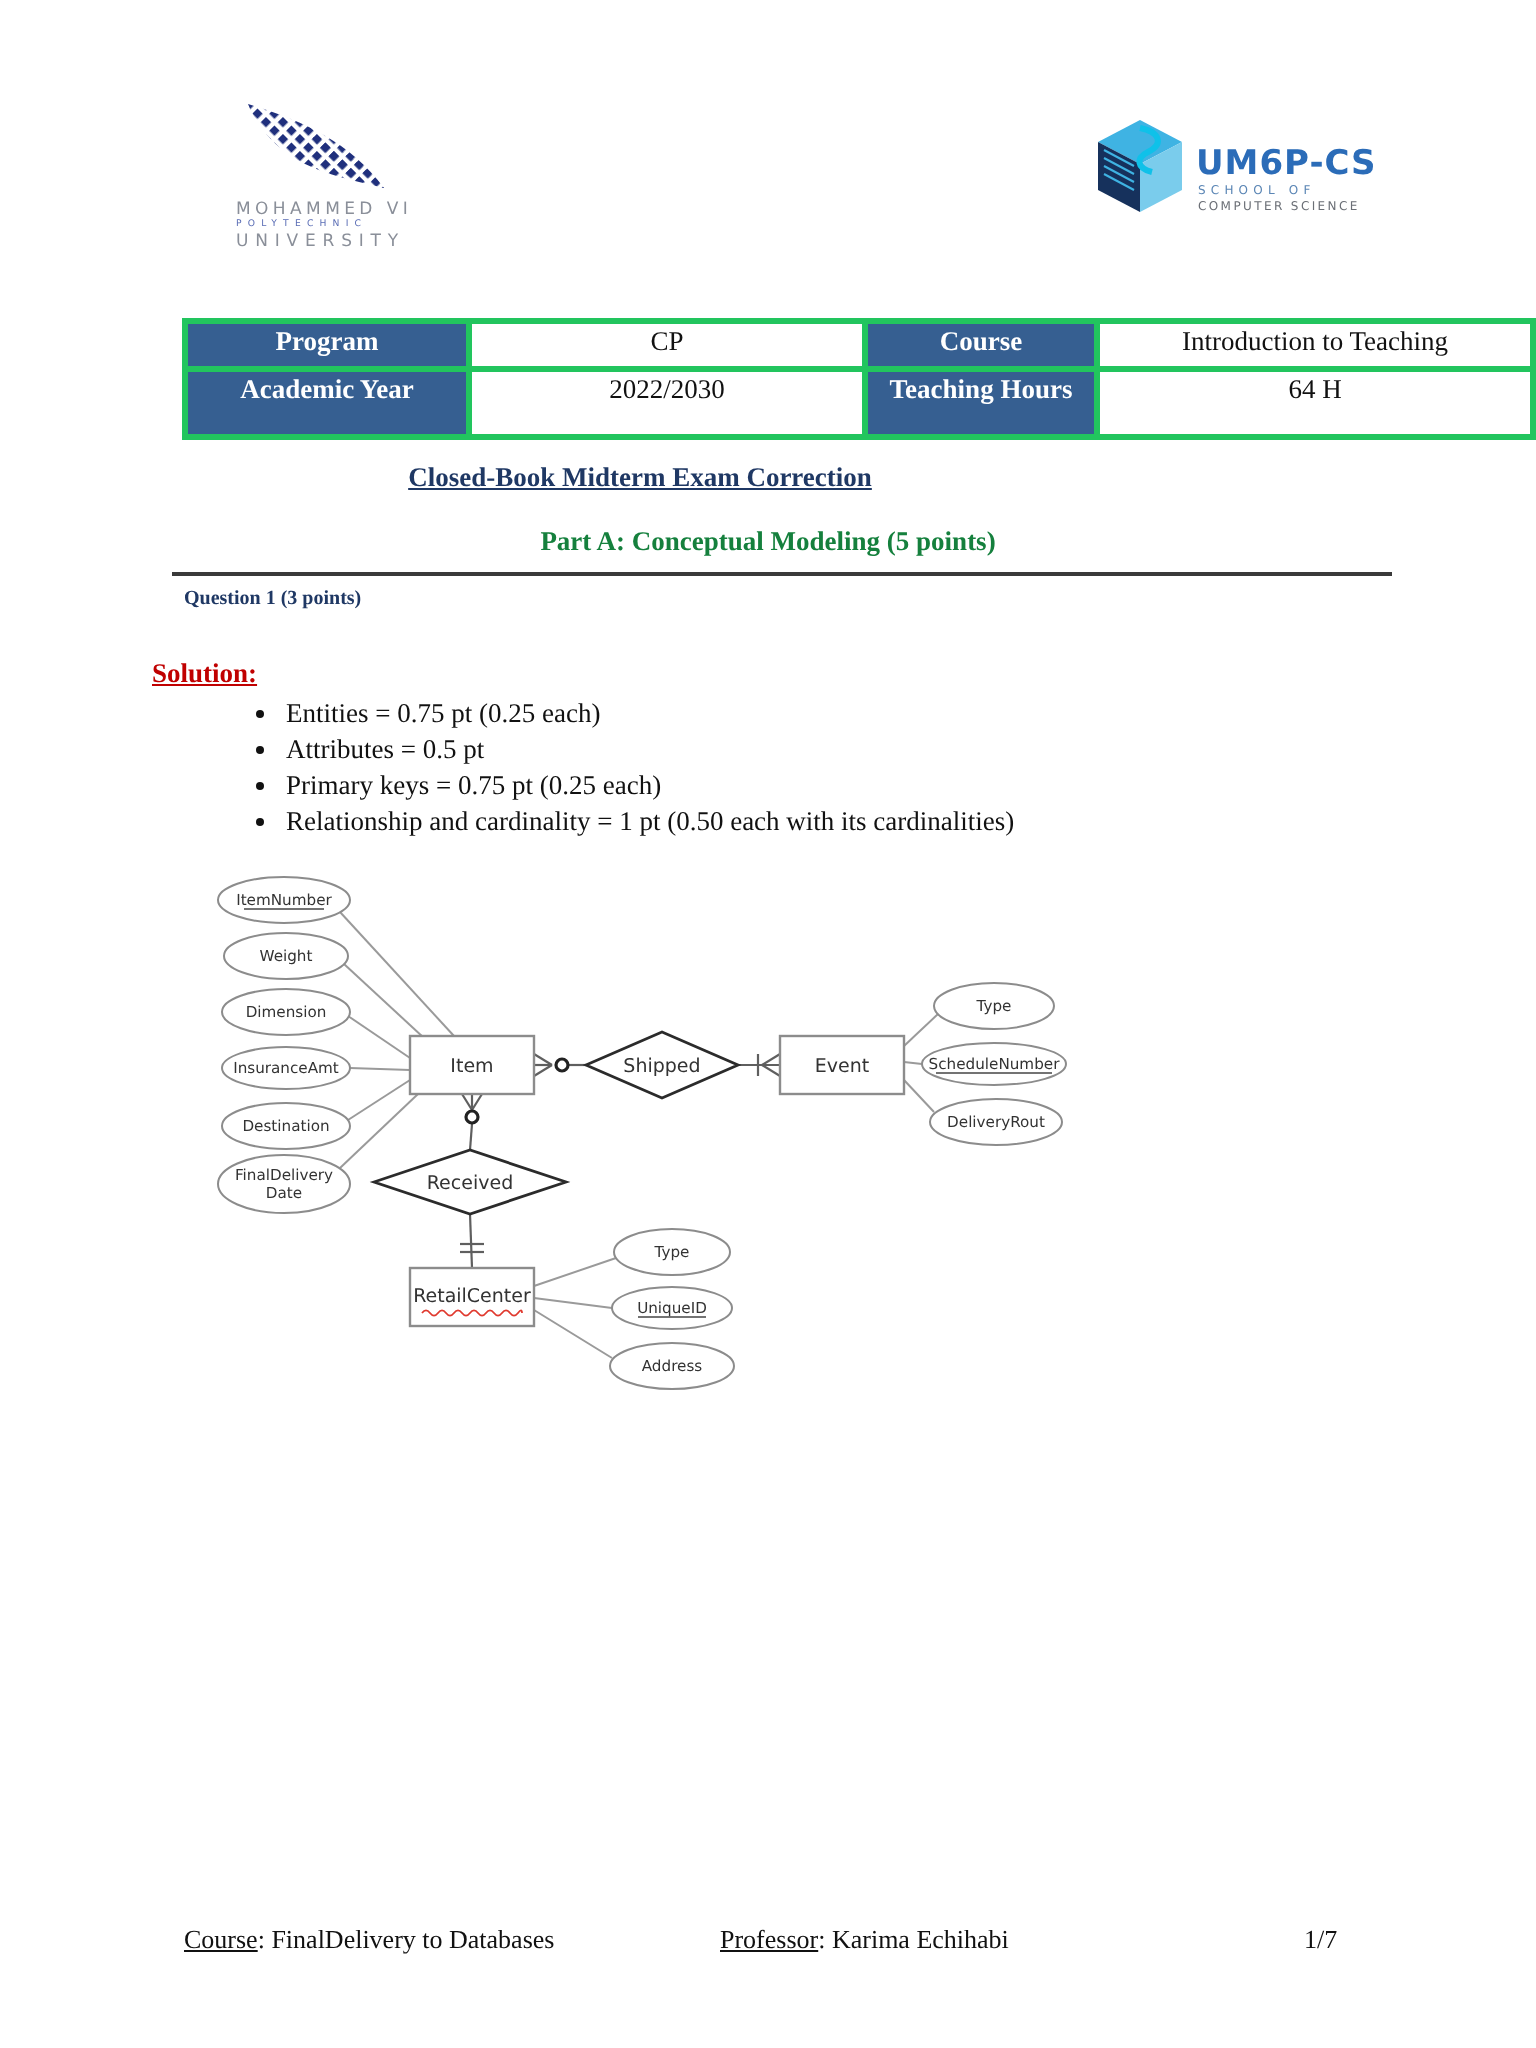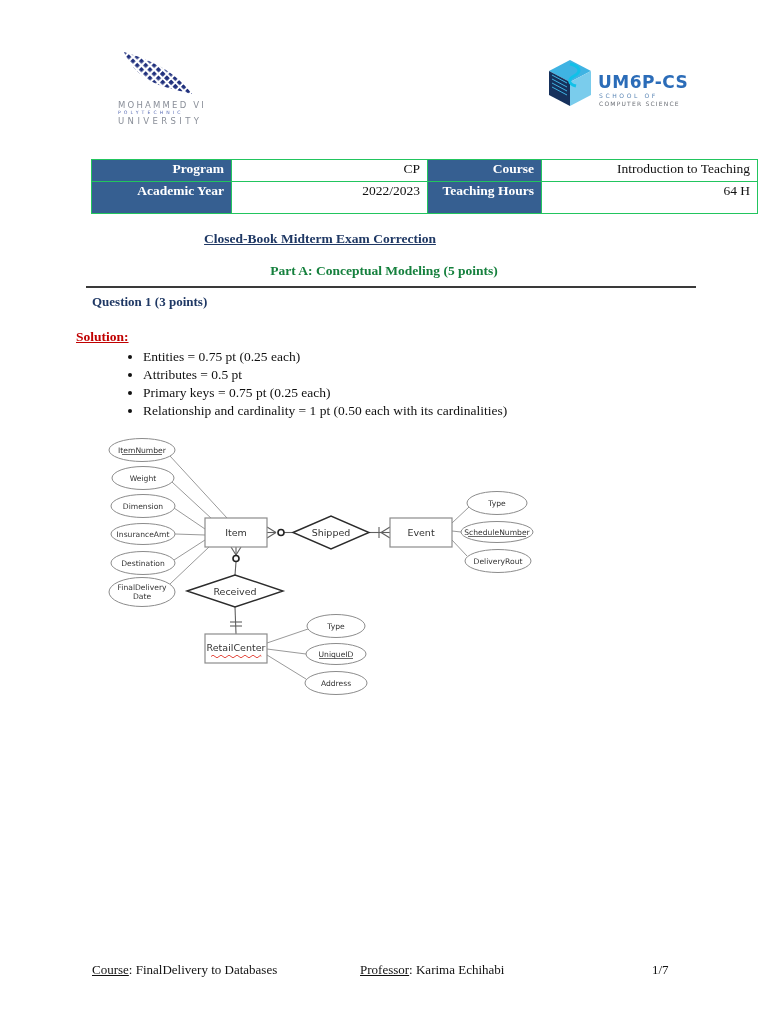--- a/index.html
+++ b/index.html
@@ -19,32 +19,32 @@
   .logo-right{position:absolute;left:546px;top:58px;width:136px;height:52px;}
   .logo-right .name{position:absolute;left:52px;top:14px;font-family:"DejaVu Sans",sans-serif;
     font-weight:bold;font-size:17px;color:#2b6cb8;letter-spacing:.5px;white-space:nowrap;}
   .logo-right .s1{position:absolute;left:53px;top:34px;font-family:"DejaVu Sans",sans-serif;
     font-size:6px;letter-spacing:2.6px;color:#5b86b5;white-space:nowrap;}
   .logo-right .s2{position:absolute;left:53px;top:42px;font-family:"DejaVu Sans",sans-serif;
     font-size:6px;letter-spacing:1.2px;color:#6b6f76;white-space:nowrap;}
   
   table.info{position:absolute;left:91px;top:159px;width:606px;border-collapse:collapse;
     font-size:13.5px;table-layout:fixed;}
-  table.info th,table.info td{border:1px solid #22c55e;padding:1px 7px;vertical-align:top;
-    text-align:right;font-weight:normal;line-height:1.15;}
+  table.info th,table.info td{border:3px solid #22c55e;padding:1px 7px;vertical-align:top;
+    text-align:center;font-weight:normal;line-height:1.15;}
   table.info th{background:#365F91;color:#ffffff;font-weight:bold;}
   .cw1{width:125px;} .cw2{width:181px;} .cw3{width:99px;} .cw4{width:201px;}
   tr.r1 th,tr.r1 td{height:19px;} tr.r2 th,tr.r2 td{height:29px;}
   
   .title-main{position:absolute;left:0;top:231px;width:640px;text-align:center;
     font-weight:bold;font-size:13.5px;color:#1F3864;text-decoration:underline;}
   .title-part{position:absolute;left:0;top:263px;width:768px;text-align:center;
     font-weight:bold;font-size:13.5px;color:#15803d;}
   .rule{position:absolute;left:86px;top:286px;width:610px;height:2px;background:#3a3a3a;}
-  .question{position:absolute;left:92px;top:294px;font-weight:bold;font-size:13px;color:#1F3864;}
+  .question{position:absolute;left:92px;top:294px;font-weight:bold;font-size:10px;color:#1F3864;}
   .solution{position:absolute;left:76px;top:329px;font-weight:bold;font-size:13.5px;
     color:#C00000;text-decoration:underline;}
   ul.grading{position:absolute;left:110px;top:350px;margin:0;padding-left:33px;
     font-size:13.5px;}
   ul.grading li{margin:0 0 4.5px 0;line-height:1.0;}
   
   .erd{position:absolute;left:100px;top:437px;}
   .erd text{font-family:"DejaVu Sans",sans-serif;fill:#333;}
   .attr-t{font-size:7.6px;}
   .ent-t{font-size:9.5px;}
@@ -101,21 +101,21 @@
   <table class="info">
     <tbody>
         <tr class="r1">
       <th class="cw1">Program</th>
       <td class="cw2">CP</td>
       <th class="cw3">Course</th>
       <td class="cw4">Introduction to Teaching</td>
     </tr>
     <tr class="r2">
       <th>Academic Year</th>
-      <td>2022/2023</td>
+      <td>2022/2030</td>
       <th>Teaching Hours</th>
       <td>64 H</td>
     </tr>
   </tbody>
     </table>
 
   <div class="title-main">Closed-Book Midterm Exam Correction</div>
   <div class="title-part">Part A: Conceptual Modeling (5 points)</div>
   <div class="rule"></div>
   <div class="question">Question 1 (3 points)</div>

